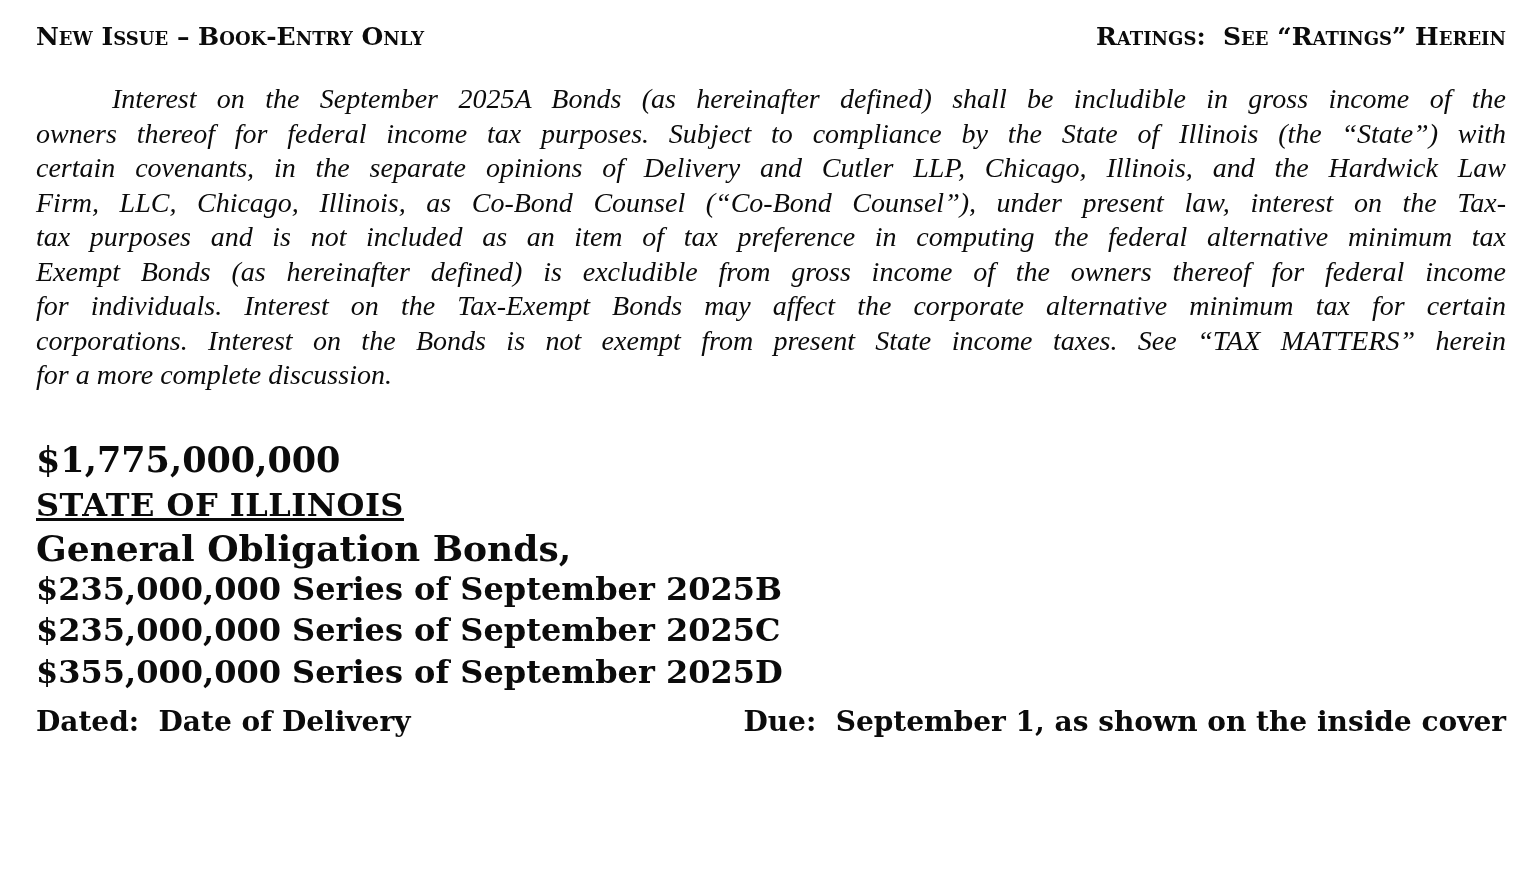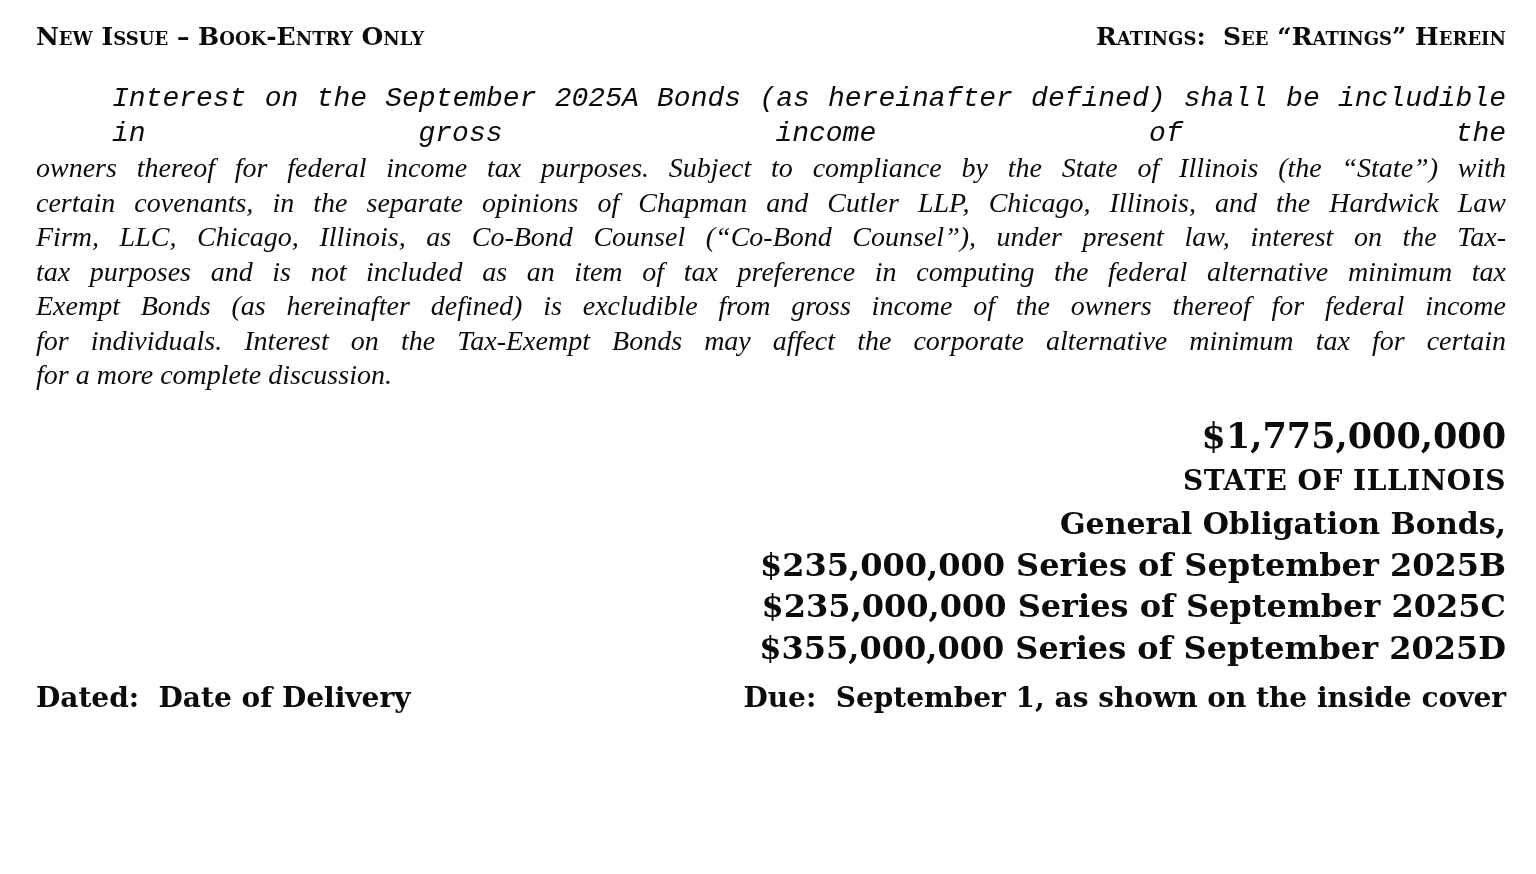--- a/index.html
+++ b/index.html
@@ -28,30 +28,30 @@
     margin-top: 30px;
     font-family: "Liberation Serif", "DejaVu Serif", serif;
     font-style: italic;
     font-size: 28px;
     line-height: 34.5px;
   }
   .pline {
     text-align: justify;
     text-align-last: justify;
   }
-  .pline.indent { padding-left: 76px; font-family: Liberation Mono, monospace; }
+  .pline.indent { padding-left: 76px; }
   .pline.last { text-align-last: left; }
   .title-block {
-    margin-top: 20px;
-    text-align: right;
+    margin-top: 44px;
+    text-align: left;
     font-weight: bold;
   }
   .amount   { font-size: 35px; line-height: 46px; }
-  .issuer   { font-size: 28px; line-height: 44px; letter-spacing: 0.5px; }
-  .bond-type{ font-size: 30px; line-height: 42px; }
+  .issuer   { font-size: 32px; line-height: 44px; letter-spacing: 0.5px; text-decoration: underline; }
+  .bond-type{ font-size: 36px; line-height: 42px; }
   .series   { font-size: 32px; line-height: 41.5px; }
   .footer {
     margin-top: 12px;
     display: flex;
     justify-content: space-between;
     align-items: baseline;
     font-weight: bold;
     font-size: 28px;
     line-height: 34px;
     white-space: pre;
@@ -64,25 +64,26 @@
 <div class="page">
 
   <div class="topline">
     <div>New Issue – Book-Entry Only</div>
     <div>Ratings:  See “Ratings” Herein</div>
   </div>
 
   <div class="tax-para">
     <div class="pline indent">Interest on the September 2025A Bonds (as hereinafter defined) shall be includible in gross income of the</div>
     <div class="pline">owners thereof for federal income tax purposes.  Subject to compliance by the State of Illinois (the “State”) with</div>
-    <div class="pline">certain covenants, in the separate opinions of Chapman and Cutler LLP, Chicago, Illinois, and the Hardwick Law</div>
+    <div class="pline">certain covenants, in the separate opinions of Delivery and Cutler LLP, Chicago, Illinois, and the Hardwick Law</div>
     <div class="pline">Firm, LLC, Chicago, Illinois, as Co-Bond Counsel (“Co-Bond Counsel”), under present law, interest on the Tax-</div>
     <div class="pline">tax purposes and is not included as an item of tax preference in computing the federal alternative minimum tax</div>
     <div class="pline">Exempt Bonds (as hereinafter defined) is excludible from gross income of the owners thereof for federal income</div>
     <div class="pline">for individuals.  Interest on the Tax-Exempt Bonds may affect the corporate alternative minimum tax for certain</div>
+    <div class="pline">corporations.  Interest on the Bonds is not exempt from present State income taxes.  See “TAX MATTERS” herein</div>
     <div class="pline last">for a more complete discussion.</div>
   </div>
 
   <div class="title-block">
     <div class="amount">$1,775,000,000</div>
     <div class="issuer">STATE OF ILLINOIS</div>
     <div class="bond-type">General Obligation Bonds,</div>
     <div class="series">$235,000,000 Series of September 2025B</div>
     <div class="series">$235,000,000 Series of September 2025C</div>
     <div class="series">$355,000,000 Series of September 2025D</div>

